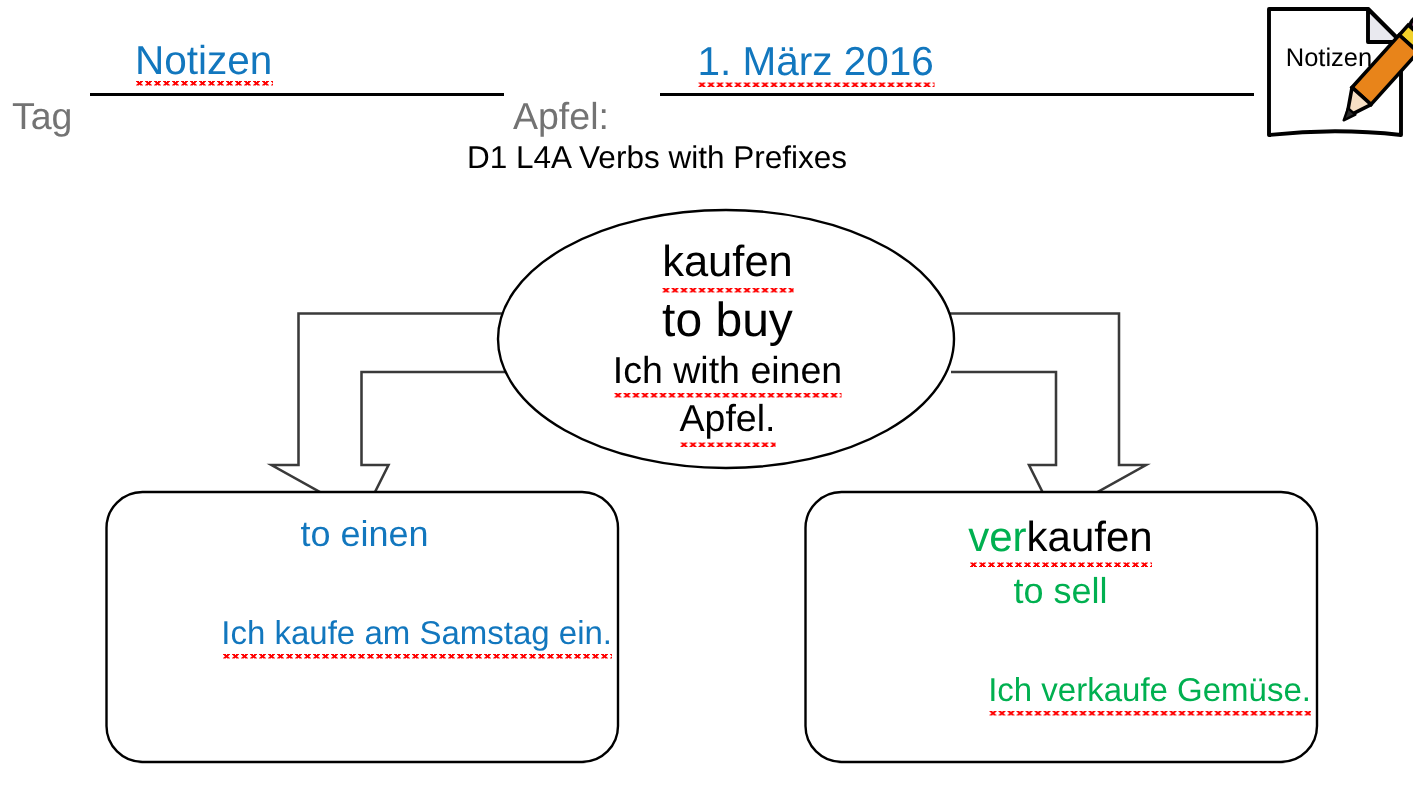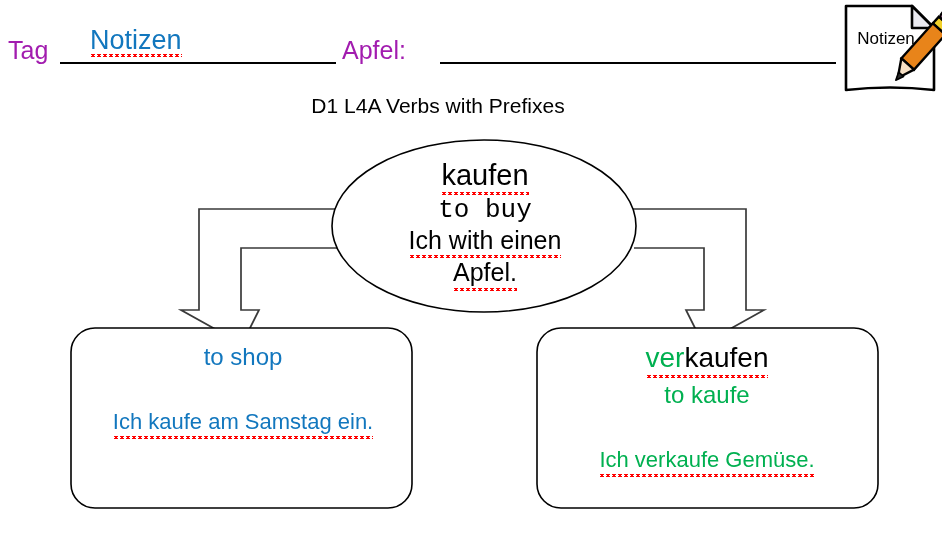--- a/index.html
+++ b/index.html
@@ -22,23 +22,24 @@
     inset: 0;
     width: 944px;
     height: 534px;
   }
 
   
   .hdr-label {
     position: absolute;
     font-family: "Liberation Sans", sans-serif;
     font-size: 25px;
-    color: #a21caf;
+    color: #737373;
     white-space: nowrap;
     line-height: 1;
+    margin-top: 28px;
   }
   #tag-label  { left: 8px;   top: 38px; }
   #datum-label{ left: 342px; top: 38px; }
 
   .hdr-rule {
     position: absolute;
     height: 0;
     border-bottom: 2.5px solid #000;
   }
   #tag-rule   { left: 60px;  top: 62px; width: 276px; }
@@ -106,21 +107,21 @@
   #center-node-text {
     left: 345px;
     top: 158px;
     width: 280px;
     font-size: 20px;
   }
   #center-node-text .hw {
     font-size: 29px;
     display: inline-block;
   }
-  #center-node-text .ln2 { font-size: 26px; font-family: Liberation Mono, monospace; }
+  #center-node-text .ln2 { font-size: 32px; }
   #center-node-text .ln3 { font-size: 25px; }
 
   #left-node-text {
     left: 78px;
     top: 340px;
     width: 330px;
     color: #1277be;
   }
   #right-node-text {
     left: 540px;
@@ -137,33 +138,35 @@
   .node-gloss {
     font-size: 24px;
     line-height: 1.25;
     margin-top: 2px;
   }
   .node-example {
     font-size: 22px;
     line-height: 1.25;
     margin-top: 36px;
     white-space: nowrap;
+    text-align: right;
   }
 </style>
 </head>
 <body>
 
 <div class="page">
 
   <div class="hdr-label" id="tag-label">Tag</div>
   <div class="hdr-rule" id="tag-rule"></div>
   <div class="hdr-value" id="tag-value"><span class="sqw">Notizen</span></div>
 
   <div class="hdr-label" id="datum-label">Apfel:</div>
   <div class="hdr-rule" id="datum-rule"></div>
+  <div class="hdr-value" id="datum-value"><span class="sqw">1. März 2016</span></div>
 
   <svg id="notizen-icon" viewBox="0 0 104 92">
 
     <path d="M8,4 L74,4 L96,26 L96,88 Q52,83 8,88 Z" fill="#ffffff" stroke="#000000" stroke-width="2.6" stroke-linejoin="round"></path>
     <path d="M74,4 L74,26 L96,26 Z" fill="#e9e9ef" stroke="#000000" stroke-width="2.6" stroke-linejoin="round"></path>
     <text x="48" y="42" text-anchor="middle" font-family="Liberation Sans, sans-serif" font-size="17" fill="#000000">Notizen</text>
 
     <g transform="rotate(42 78 52)">
       <rect x="70" y="-2" width="17" height="11" rx="4" fill="#ef7fd0" stroke="#000000" stroke-width="2.4"></rect>
       <rect x="70" y="9" width="17" height="9" fill="#f2d12a" stroke="#000000" stroke-width="2.4"></rect>
@@ -203,29 +206,29 @@
     <div class="ln2">to buy</div>
     <div class="ln3">
       <span class="sqw">Ich with einen</span>
     </div>
     <div class="ln3">
       <span class="sqw">Apfel.</span>
     </div>
   </div>
 
   <div class="node-text" id="left-node-text">
-    <div class="node-gloss">to shop</div>
+    <div class="node-gloss">to einen</div>
     <div class="node-example">
       <span class="sqw">Ich kaufe am Samstag ein.</span>
     </div>
   </div>
 
   <div class="node-text" id="right-node-text">
     <div class="node-verb">
       <span class="sqw"><span>ver</span><span class="stem">kaufen</span></span>
     </div>
-    <div class="node-gloss">to kaufe</div>
+    <div class="node-gloss">to sell</div>
     <div class="node-example">
       <span class="sqw">Ich verkaufe Gemüse.</span>
     </div>
   </div>
 
 </div>
 
 </body></html>

